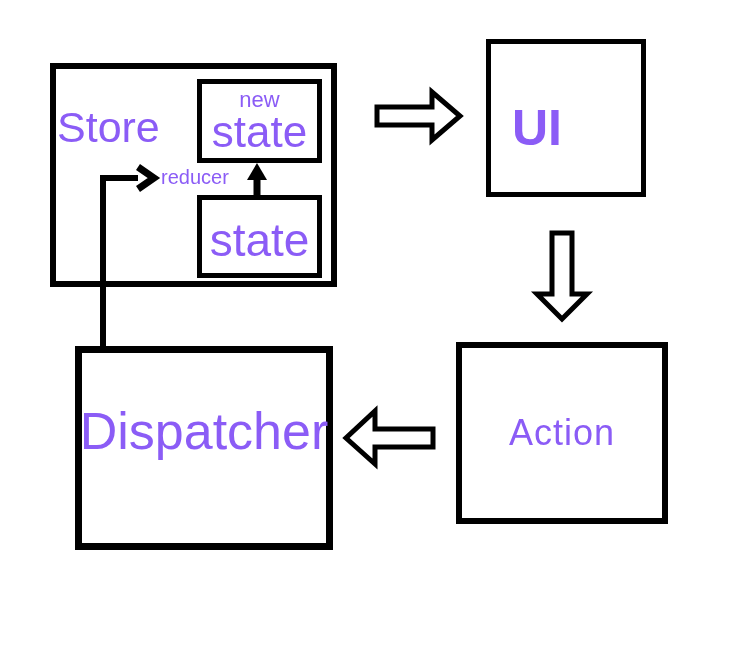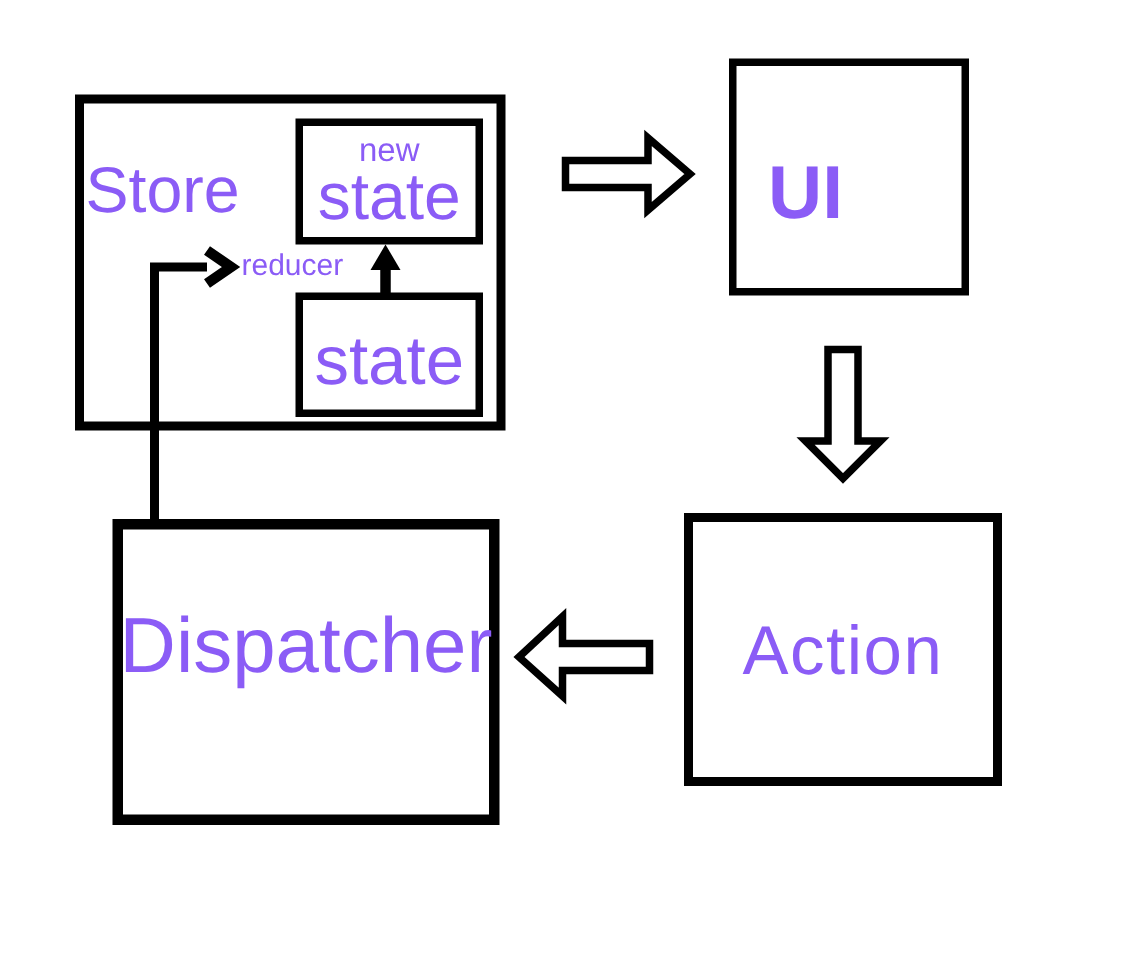--- a/index.html
+++ b/index.html
@@ -38,21 +38,21 @@
   .state-label { font-size: 46px; line-height: 1; }
 
   .reducer-label { left: 161px; top: 167px; font-size: 20px; }
 
   
   .ui-box   { left: 486px; top: 39px; width: 160px; height: 158px; border-width: 5px; }
   .ui-label { left: 512px; top: 103px; font-size: 50px; font-weight: bold; }
 
   
   .action-box   { left: 456px; top: 342px; width: 212px; height: 182px; border-width: 6px; }
-  .action-label { position: static; font-size: 46px; letter-spacing: 1px; line-height: 1; }
+  .action-label { position: static; font-size: 36px; letter-spacing: 1px; line-height: 1; }
 
   
   .dispatcher-box   { left: 75px; top: 346px; width: 258px; height: 204px; border-width: 7px; padding-bottom: 34px; }
   .dispatcher-label { position: static; font-size: 52px; line-height: 1; }
 
   .arrow-layer {
     position: absolute;
     left: 0; top: 0;
     width: 756px; height: 648px;
     pointer-events: none;

